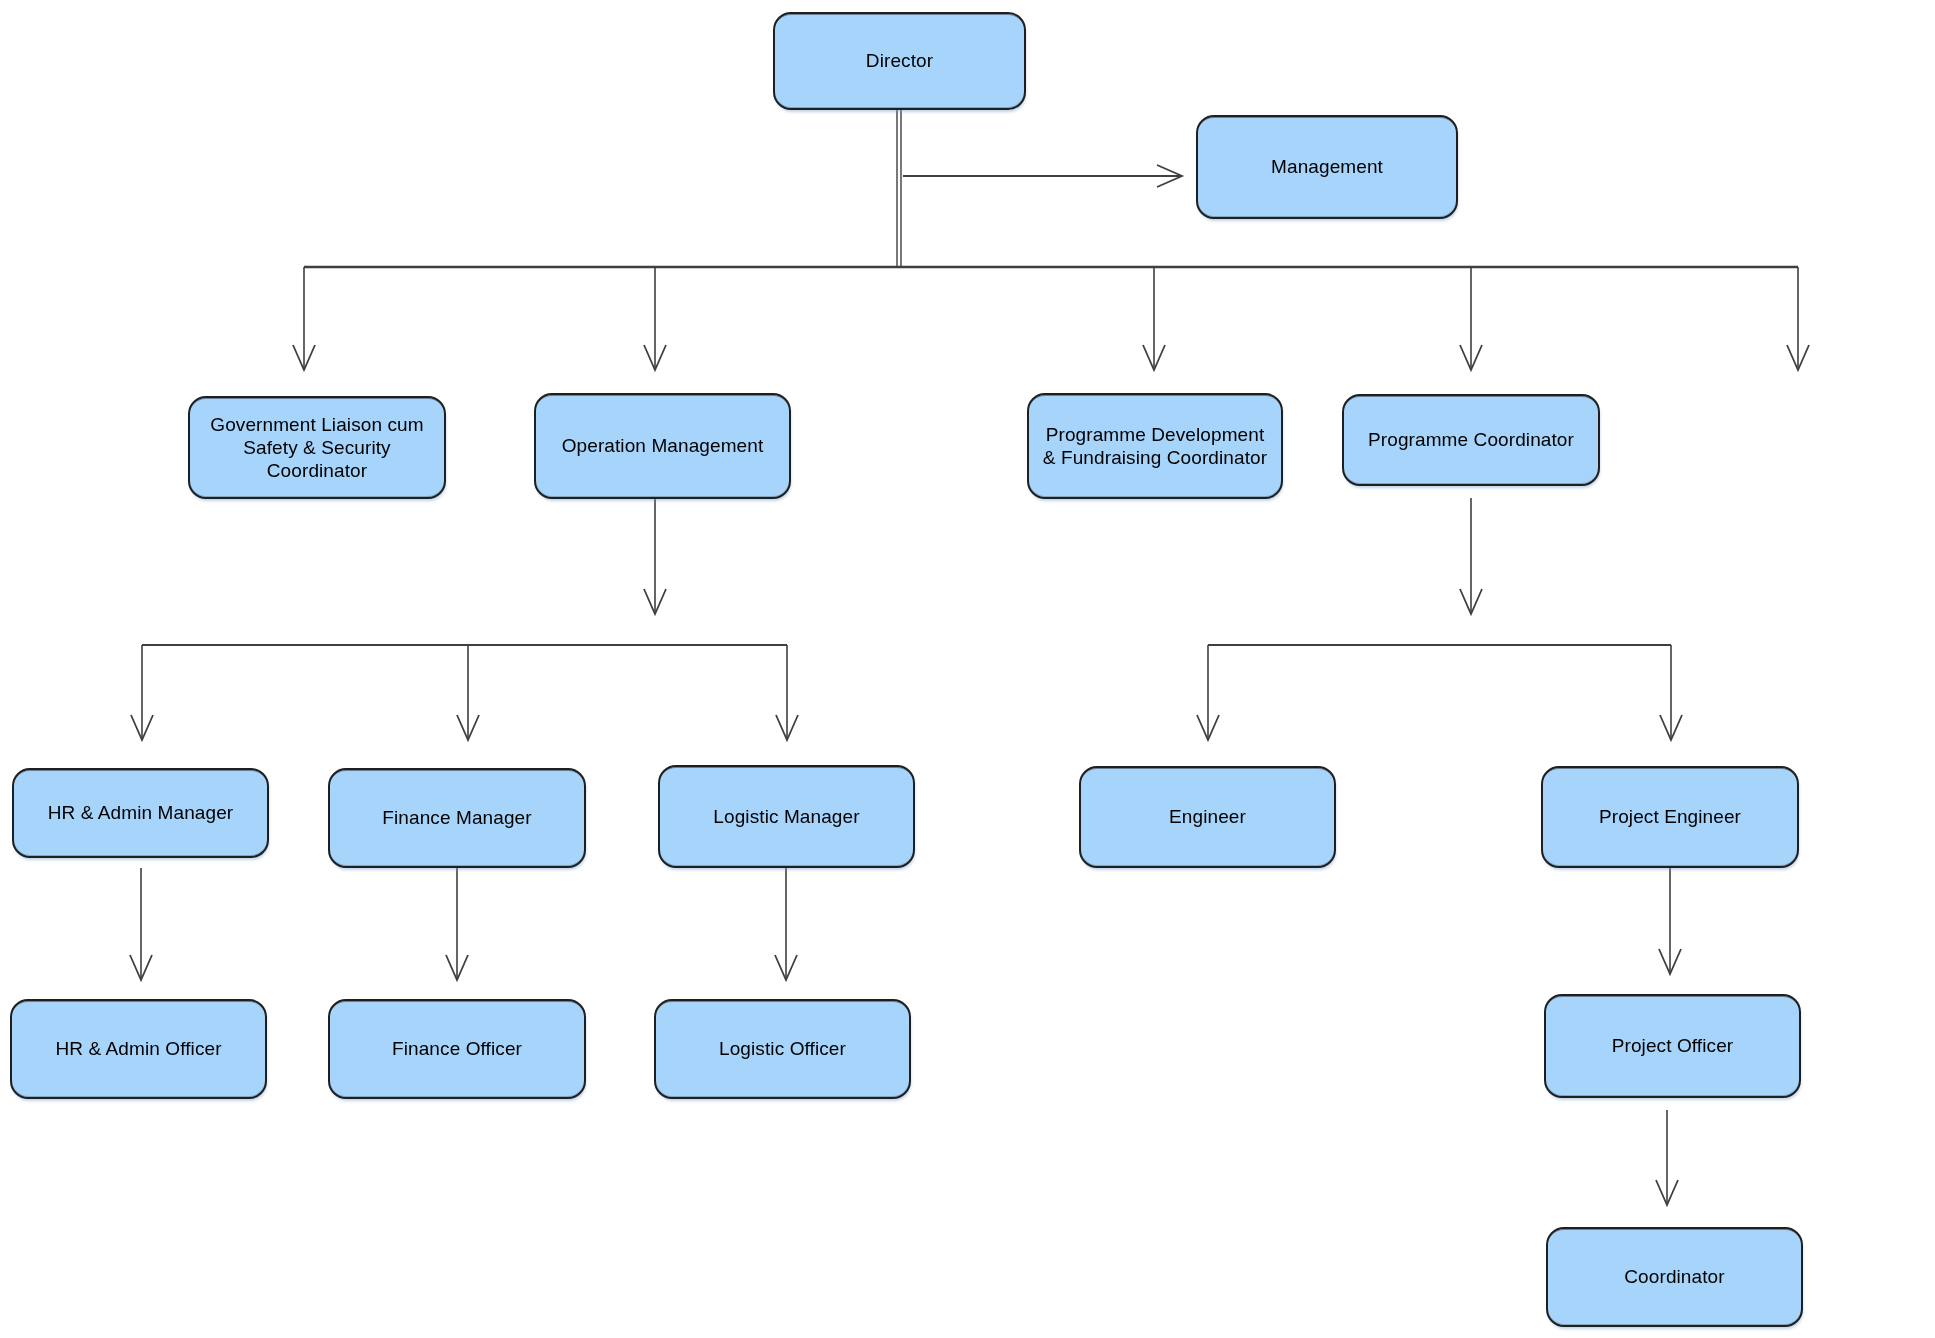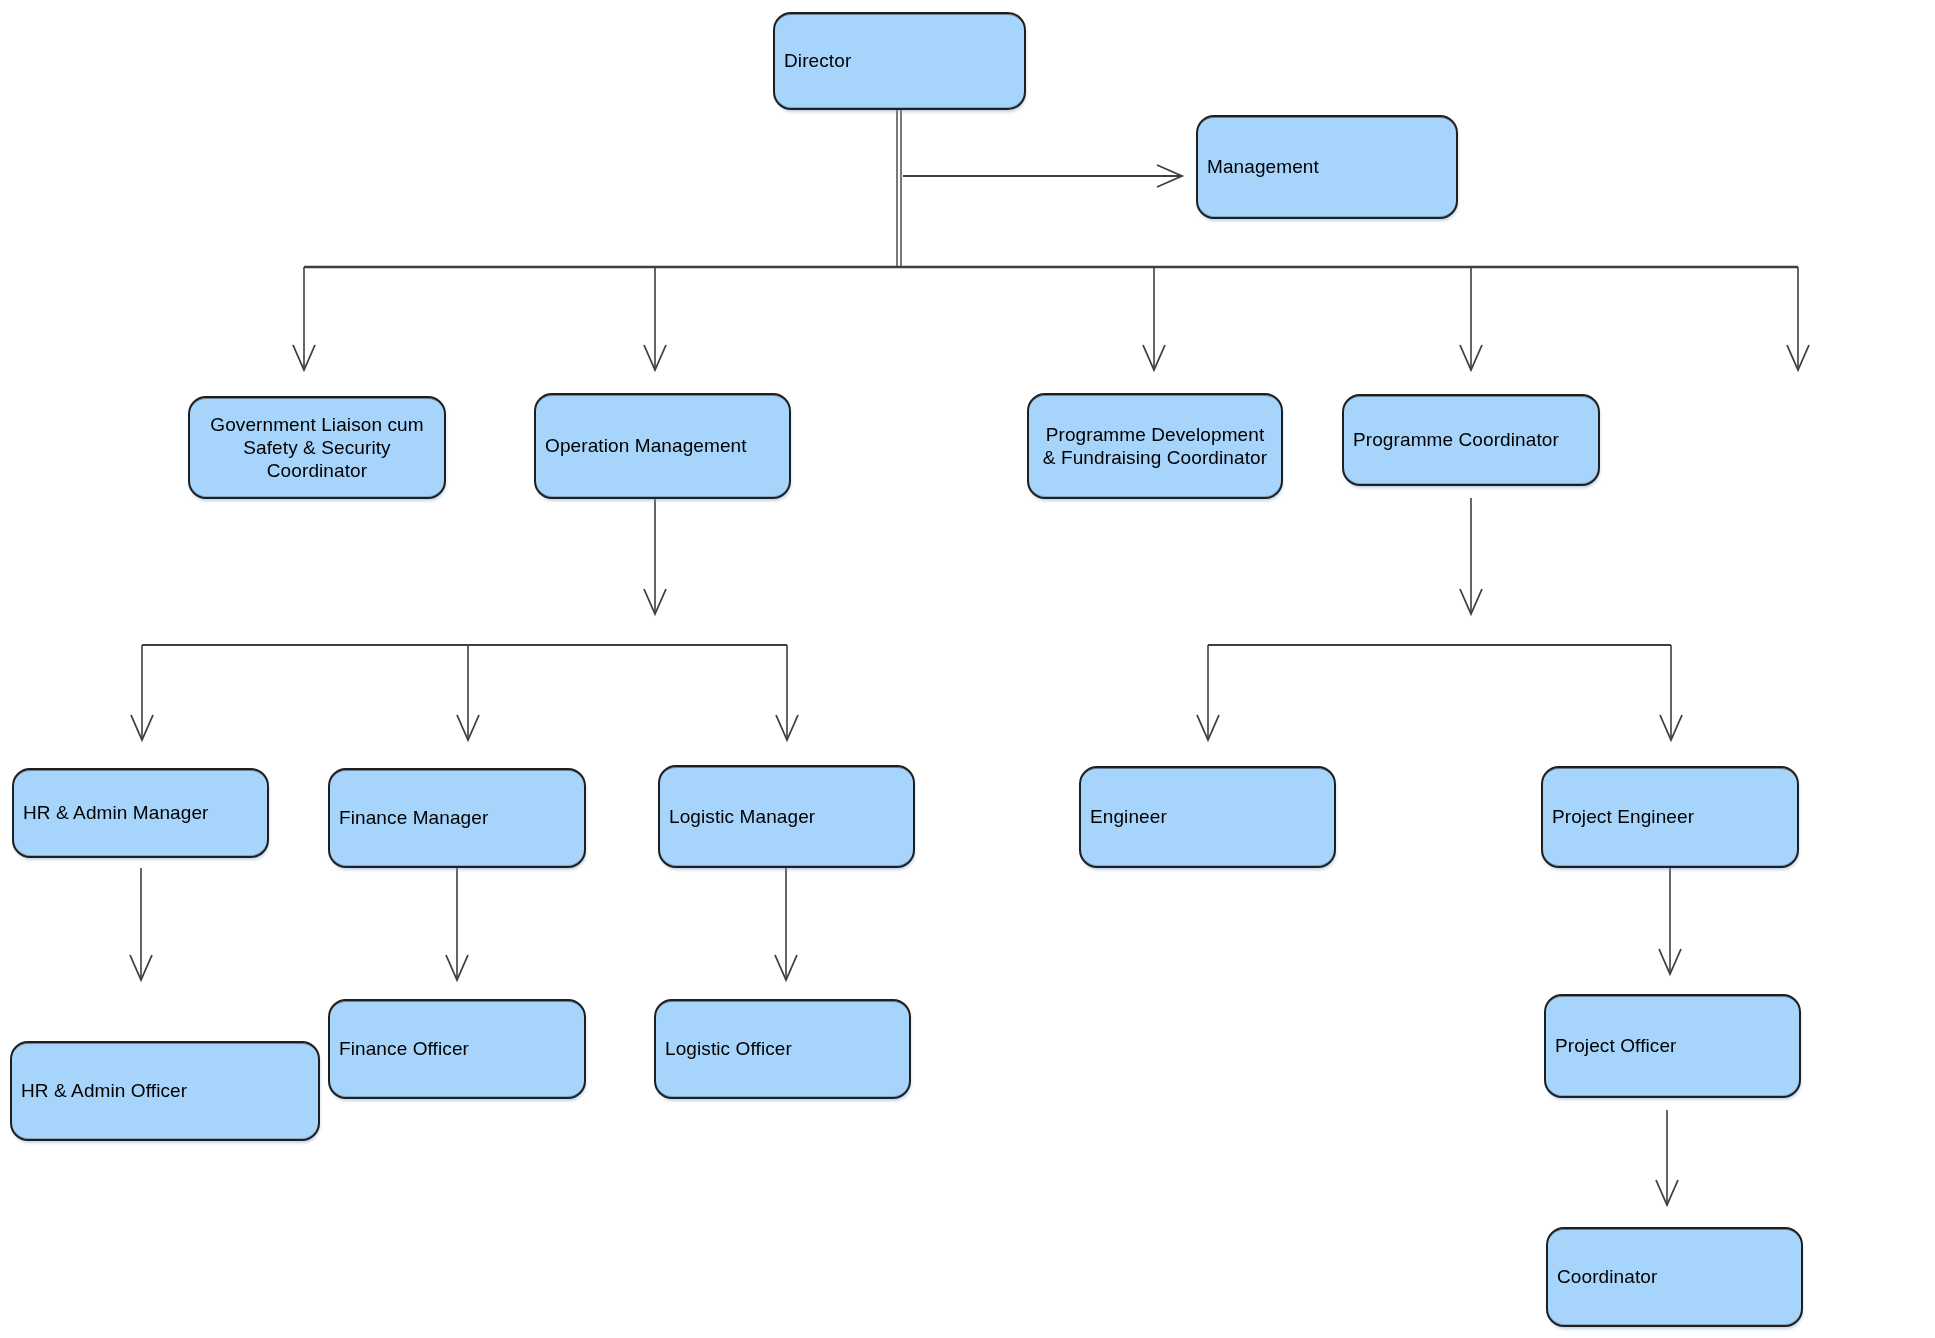--- a/index.html
+++ b/index.html
@@ -24,21 +24,21 @@
     pointer-events: none;
   }
   .node {
     position: absolute;
     box-sizing: border-box;
     background: #a6d4fb;
     border: 2px solid #1f1f1f;
     border-radius: 18px;
     display: flex;
     align-items: center;
-    justify-content: flex-start;
+    justify-content: center;
     text-align: center;
     padding: 4px 9px;
     box-shadow: inset 0 2px 0 -1px rgba(25,25,25,0.45),
                 inset 0 -1px 0 0 rgba(25,25,25,0.25),
                 1px 3px 3px -1px rgba(120,160,205,0.45);
     cursor: default;
   }
   .node-label {
     font-size: 19px;
     line-height: 1.22;
@@ -130,21 +130,21 @@
   </div>
 
   <div class="node" style="left:1079px;top:766px;width:257px;height:102px">
     <span class="node-label">Engineer</span>
   </div>
 
   <div class="node" style="left:1541px;top:766px;width:258px;height:102px">
     <span class="node-label">Project Engineer</span>
   </div>
 
-  <div class="node" style="left:10px;top:1041px;width:310px;height:100px">
+  <div class="node" style="left:10px;top:999px;width:257px;height:100px">
     <span class="node-label">HR &amp; Admin Officer</span>
   </div>
 
   <div class="node" style="left:328px;top:999px;width:258px;height:100px">
     <span class="node-label">Finance Officer</span>
   </div>
 
   <div class="node" style="left:654px;top:999px;width:257px;height:100px">
     <span class="node-label">Logistic Officer</span>
   </div>

